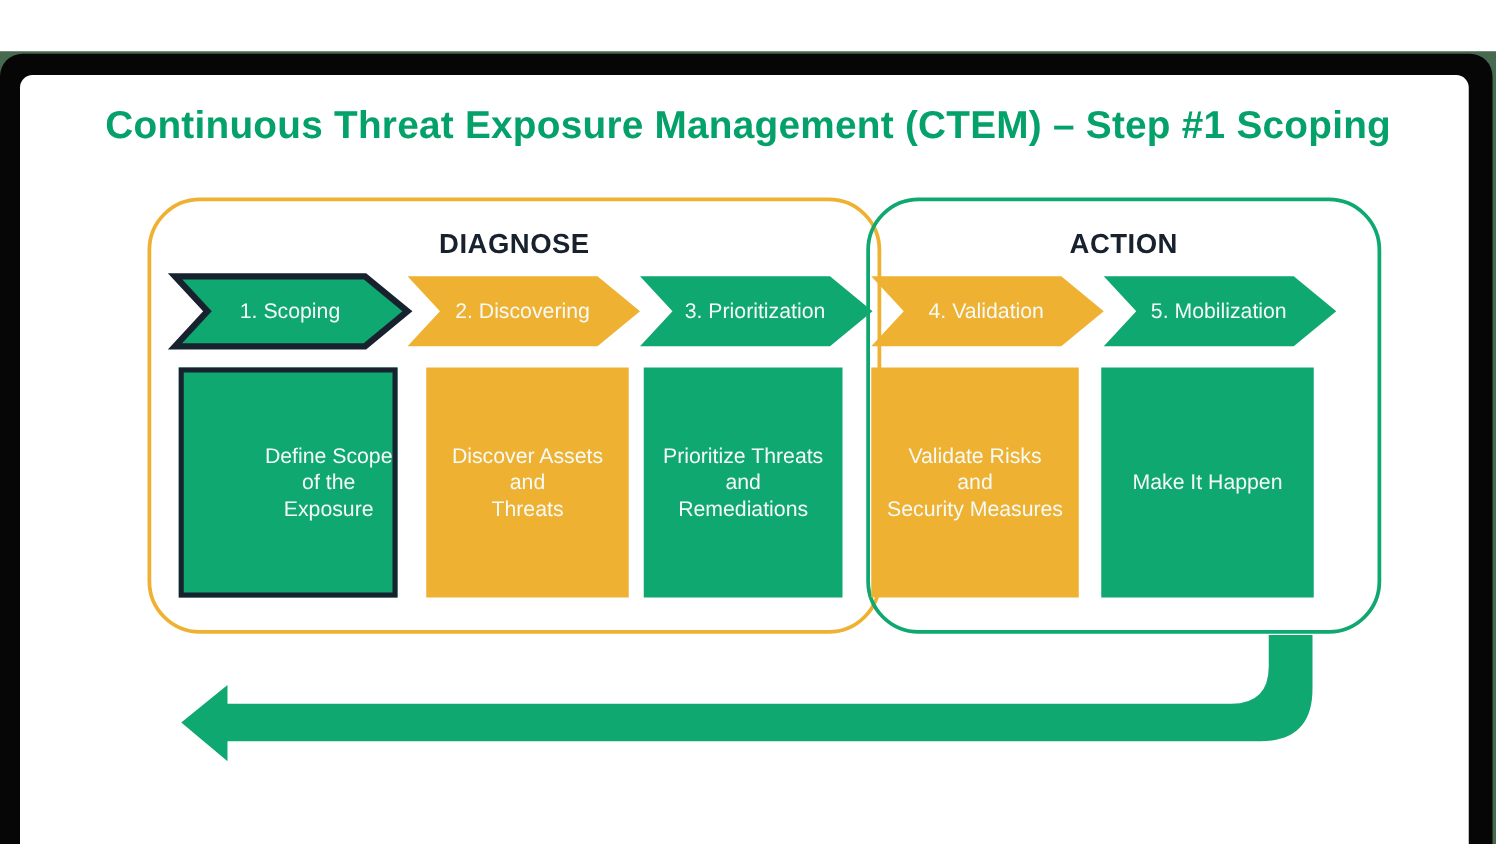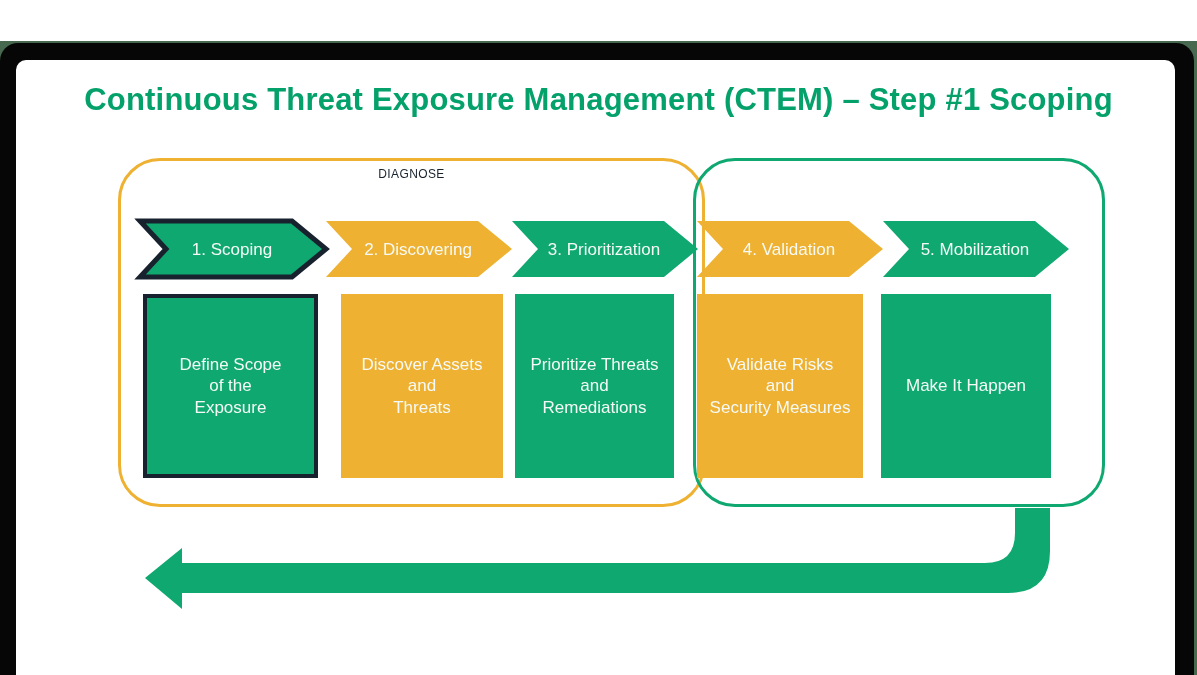--- a/index.html
+++ b/index.html
@@ -17,21 +17,21 @@
   .frame-black{position:absolute;left:0;top:2px;right:3px;bottom:4px;background:var(--frame_black);border-radius:18px;}
   .canvas{position:absolute;left:16px;top:19px;right:22px;bottom:20px;background:#ffffff;border-radius:10px;}
 
   .title{position:absolute;left:0;top:41px;width:1197px;text-align:center;
          font-size:31px;font-weight:bold;color:var(--title_green);letter-spacing:0.2px;}
 
   .group-frame{position:absolute;top:117px;height:349px;border-radius:42px;background:transparent;box-sizing:border-box;}
   .group-frame.diagnose{left:118px;width:587px;border:3px solid var(--orange);}
   .group-frame.action{left:693px;width:412px;border:3px solid var(--green);}
 
-  .group-label{position:absolute;top:126px;text-align:center;font-size:12px;font-weight:normal;
+  .group-label{position:absolute;top:141px;text-align:center;font-size:22px;font-weight:bold;
                color:var(--dark_navy);letter-spacing:0.4px;}
   .group-label.diagnose{left:118px;width:587px;}
   .group-label.action{left:693px;width:412px;}
 
   .chevron{position:absolute;top:180px;width:186px;height:56px;overflow:visible;}
   .chevron text{font-family:"Liberation Sans","DejaVu Sans",sans-serif;font-size:17px;fill:var(--text_light);}
   .chev-green polygon{fill:var(--green);}
   .chev-orange polygon{fill:var(--orange);}
   .chevron.first{top:176px;width:194px;height:64px;}
   .chevron.first polygon{stroke:var(--dark_navy);stroke-width:5;stroke-linejoin:miter;}
@@ -51,20 +51,21 @@
 
 <div class="page">
   <div class="frame-black"></div>
   <div class="canvas"></div>
 
   <div class="title">Continuous Threat Exposure Management (CTEM) – Step #1 Scoping</div>
 
   <div class="group-frame diagnose"></div>
   <div class="group-frame action"></div>
   <div class="group-label diagnose">DIAGNOSE</div>
+  <div class="group-label action">ACTION</div>
 
   <svg class="loop-arrow" viewBox="0 0 970 125" aria-hidden="true">
     <path d="M875 12 H910 V55 Q910 97 868 97 H42 V113 L5 82 L42 52 V67 H845 Q875 67 875 37 Z"></path>
   </svg>
 
   <svg class="chevron first chev-green" style="left:136px" viewBox="-4 -4 194 64">
     <polygon points="0,0 152,0 186,28 152,56 0,56 26,28"></polygon>
     <text x="92" y="28" text-anchor="middle" dominant-baseline="central">1. Scoping</text>
   </svg>
   <svg class="chevron chev-orange" style="left:326px" viewBox="0 0 186 56">
@@ -77,21 +78,21 @@
   </svg>
   <svg class="chevron chev-orange" style="left:697px" viewBox="0 0 186 56">
     <polygon points="0,0 152,0 186,28 152,56 0,56 26,28"></polygon>
     <text x="92" y="28" text-anchor="middle" dominant-baseline="central">4. Validation</text>
   </svg>
   <svg class="chevron chev-green" style="left:883px" viewBox="0 0 186 56">
     <polygon points="0,0 152,0 186,28 152,56 0,56 26,28"></polygon>
     <text x="92" y="28" text-anchor="middle" dominant-baseline="central">5. Mobilization</text>
   </svg>
 
-  <div class="detail-box green highlight" style="left:143px;width:175px;">
+  <div class="detail-box green highlight" style="left:143px;width:175px;justify-content:flex-end;">
     <span>Define Scope
 of the
 Exposure</span>
   </div>
   <div class="detail-box orange" style="left:341px;width:162px;">
     <span>Discover Assets
 and
 Threats</span>
   </div>
   <div class="detail-box green" style="left:515px;width:159px;">

